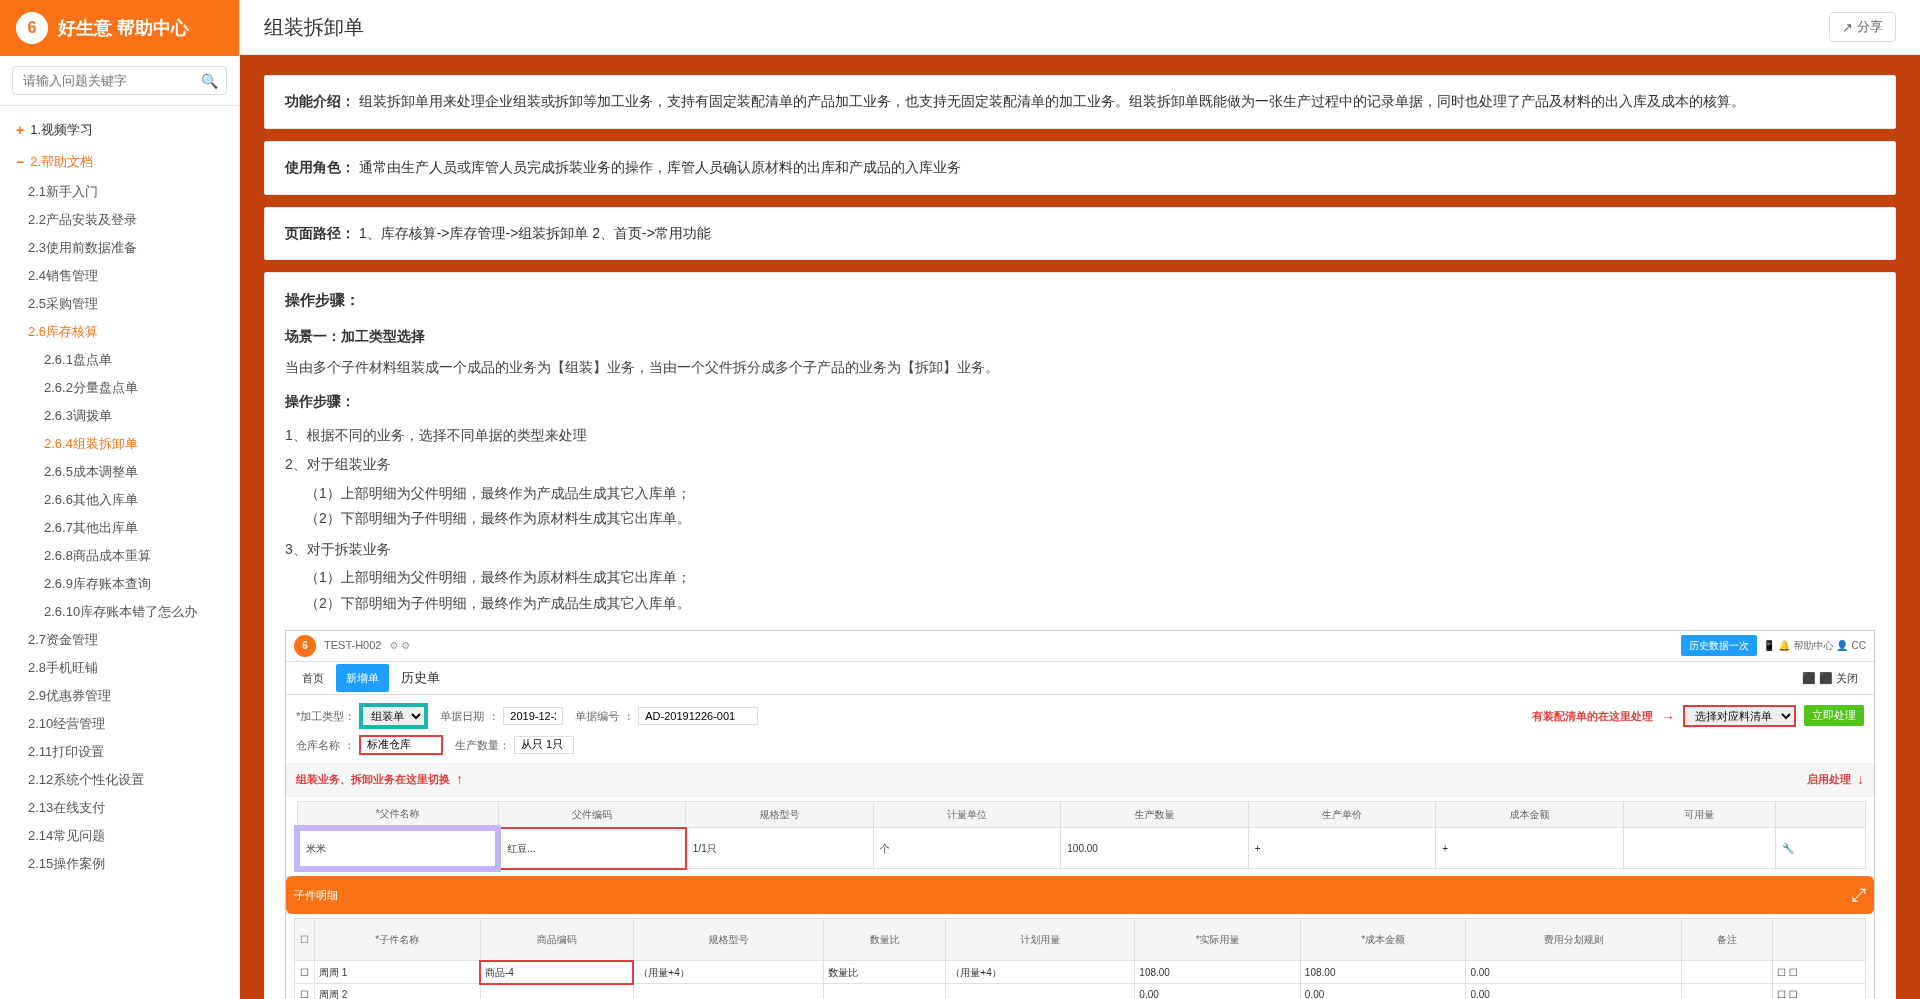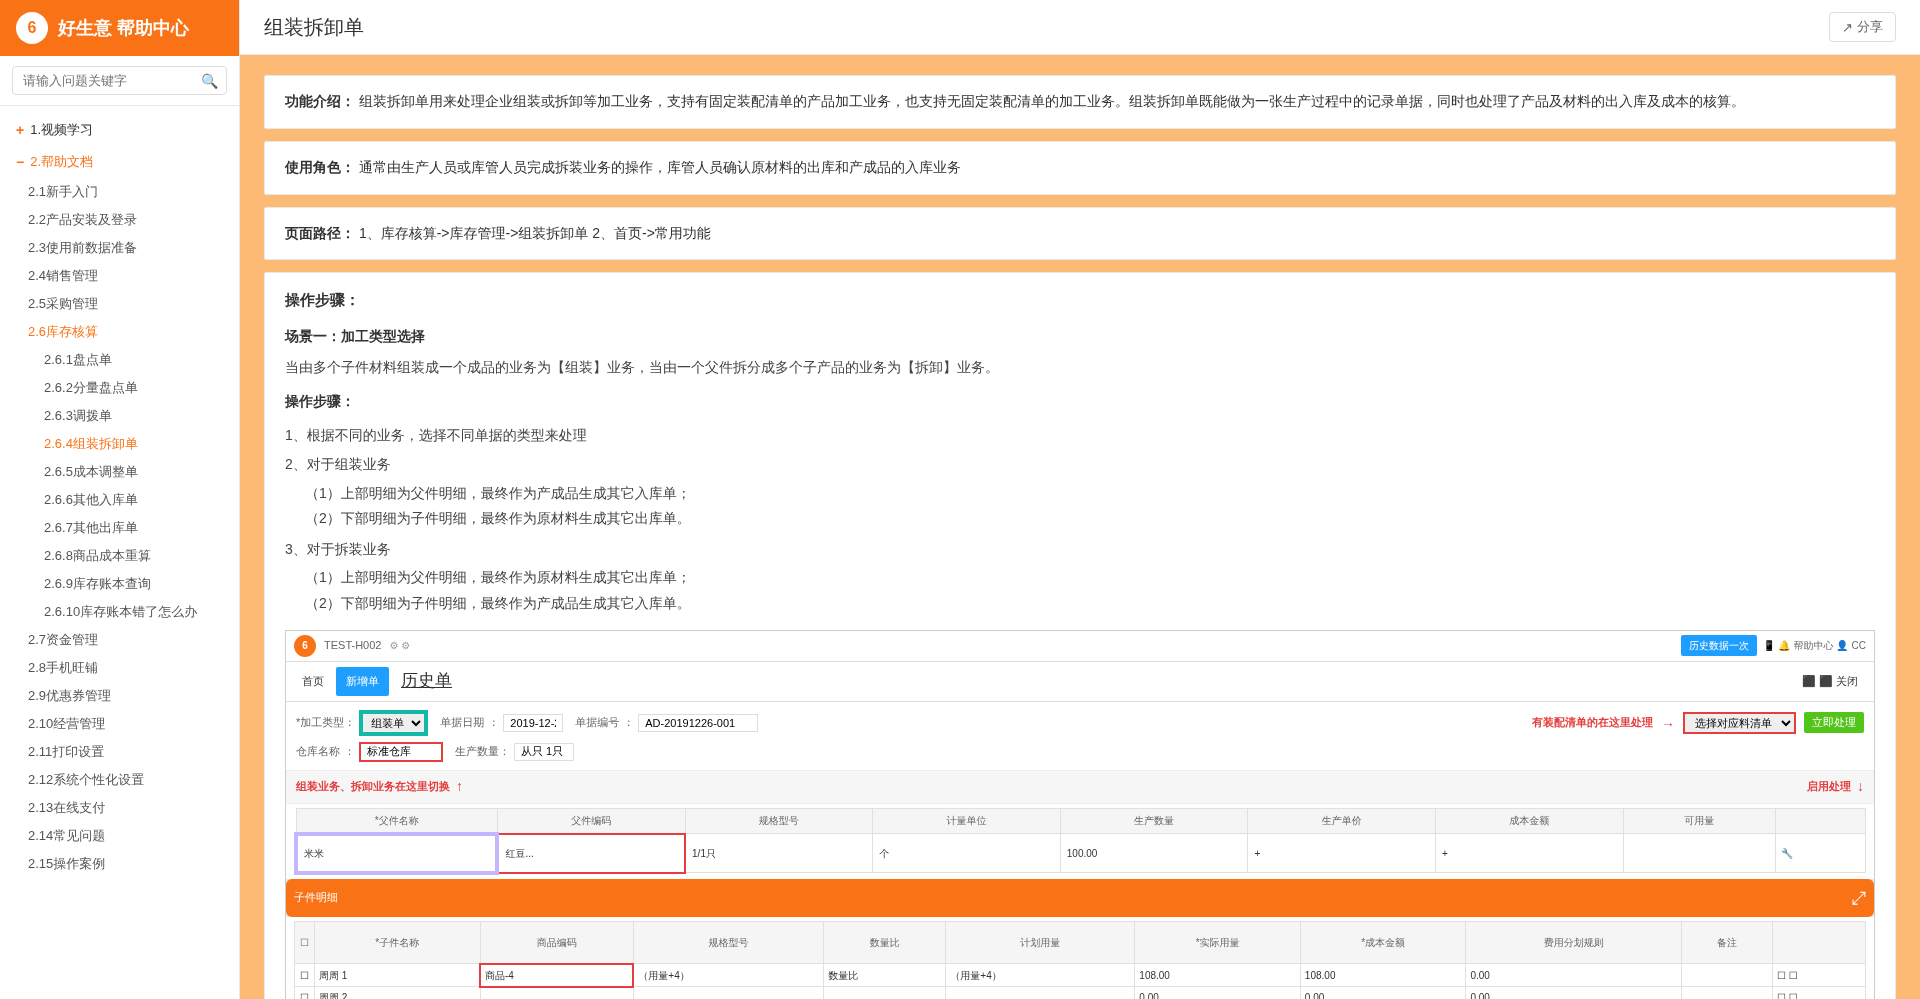--- a/index.html
+++ b/index.html
@@ -21,21 +21,21 @@
     .nav-item .minus { color: #f97316; font-size: 14px; font-weight: bold; }
     .nav-sub { padding-left: 28px; }
     .nav-sub-item { padding: 5px 16px 5px 0; cursor: pointer; font-size: 13px; color: #555; display: block; }
     .nav-sub-item.active { color: #f97316; }
 
     
     .main { flex: 1; display: flex; flex-direction: column; overflow: hidden; }
     .main-header { background: #fff; border-bottom: 1px solid #e8e8e8; padding: 12px 24px; display: flex; align-items: center; justify-content: space-between; }
     .main-header-title { font-size: 20px; color: #333; font-weight: normal; }
     .share-btn { border: 1px solid #ddd; background: #fff; color: #666; padding: 5px 12px; border-radius: 4px; cursor: pointer; font-size: 13px; display: flex; align-items: center; gap: 4px; }
-    .main-content { flex: 1; overflow-y: auto; padding: 20px 24px; background: #fdba74; }
+    .main-content { flex: 1; overflow-y: auto; padding: 20px 24px; background: #c2410c; }
 
     
     .content-card { background: #fff; border: 1px solid #e8e8e8; border-radius: 2px; padding: 14px 20px; margin-bottom: 12px; font-size: 14px; line-height: 1.7; color: #333; }
     .content-card .label { font-weight: bold; }
     .section-title { font-size: 15px; font-weight: bold; color: #333; margin-bottom: 10px; }
     .scenario-title { font-size: 14px; font-weight: bold; color: #333; margin: 12px 0 6px; }
     .content-text { font-size: 14px; line-height: 1.8; color: #444; margin-bottom: 6px; }
     .step-num { font-size: 14px; color: #444; margin-bottom: 4px; }
     .sub-step { padding-left: 20px; font-size: 14px; color: #444; line-height: 1.8; }
 
@@ -162,21 +162,21 @@
           </div>
           <div style="display:flex;align-items:center;gap:6px;">
             <span style="background:#1e9fff;color:#fff;padding:2px 8px;border-radius:2px;font-size:10px;">历史数据一次</span>
             <span style="font-size:10px;color:#666;">📱 🔔 帮助中心 👤 CC</span>
           </div>
         </div>
 
         <div style="background:#fff;border-bottom:1px solid #ddd;display:flex;align-items:center;padding:0 6px;gap:2px;">
           <div style="padding:5px 10px;font-size:11px;color:#333;cursor:pointer;">首页</div>
           <div style="padding:5px 10px;font-size:11px;background:#1e9fff;color:#fff;border-radius:2px;cursor:pointer;">新增单</div>
-          <div style="padding:5px 10px;font-size:17px;color:#333;cursor:pointer;text-decoration:underline;">历史单</div>
+          <div style="padding:5px 10px;font-size:13px;color:#333;cursor:pointer;">历史单</div>
           <div style="flex:1;"></div>
           <div style="padding:5px 10px;font-size:11px;color:#333;">⬛ ⬛ 关闭</div>
         </div>
 
         <div style="background:#fff;padding:8px 10px;border-bottom:1px solid #eee;">
           <div style="display:flex;align-items:center;gap:12px;flex-wrap:wrap;">
             <div style="display:flex;align-items:center;gap:4px;font-size:11px;">
               <span style="color:#666;">*加工类型：</span>
               <select style="border:4px solid #14b8a6;padding:2px 4px;font-size:11px;">
                 <option>组装单</option>
@@ -234,21 +234,21 @@
                 <th style="background:#f5f5f5;border:1px solid #e0e0e0;padding:3px 6px;font-weight:normal;color:#666;">计量单位</th>
                 <th style="background:#f5f5f5;border:1px solid #e0e0e0;padding:3px 6px;font-weight:normal;color:#666;">生产数量</th>
                 <th style="background:#f5f5f5;border:1px solid #e0e0e0;padding:3px 6px;font-weight:normal;color:#666;">生产单价</th>
                 <th style="background:#f5f5f5;border:1px solid #e0e0e0;padding:3px 6px;font-weight:normal;color:#666;">成本金额</th>
                 <th style="background:#f5f5f5;border:1px solid #e0e0e0;padding:3px 6px;font-weight:normal;color:#666;">可用量</th>
                 <th style="background:#f5f5f5;border:1px solid #e0e0e0;padding:3px 6px;"></th>
               </tr>
             </thead>
             <tbody>
               <tr>
-                <td style="border:4px solid #c4b5fd;padding:9px 6px;">米米</td>
+                <td style="border:6px solid #c4b5fd;padding:9px 6px;">米米</td>
                 <td style="border:2px solid #e53e3e;padding:3px 6px;">红豆...</td>
                 <td style="border:1px solid #e0e0e0;padding:3px 6px;">1/1只</td>
                 <td style="border:1px solid #e0e0e0;padding:3px 6px;">个</td>
                 <td style="border:1px solid #e0e0e0;padding:3px 6px;">100.00</td>
                 <td style="border:1px solid #e0e0e0;padding:3px 6px;">+</td>
                 <td style="border:1px solid #e0e0e0;padding:3px 6px;">+</td>
                 <td style="border:1px solid #e0e0e0;padding:3px 6px;"></td>
                 <td style="border:1px solid #e0e0e0;padding:3px 6px;">🔧</td>
               </tr>
             </tbody>

